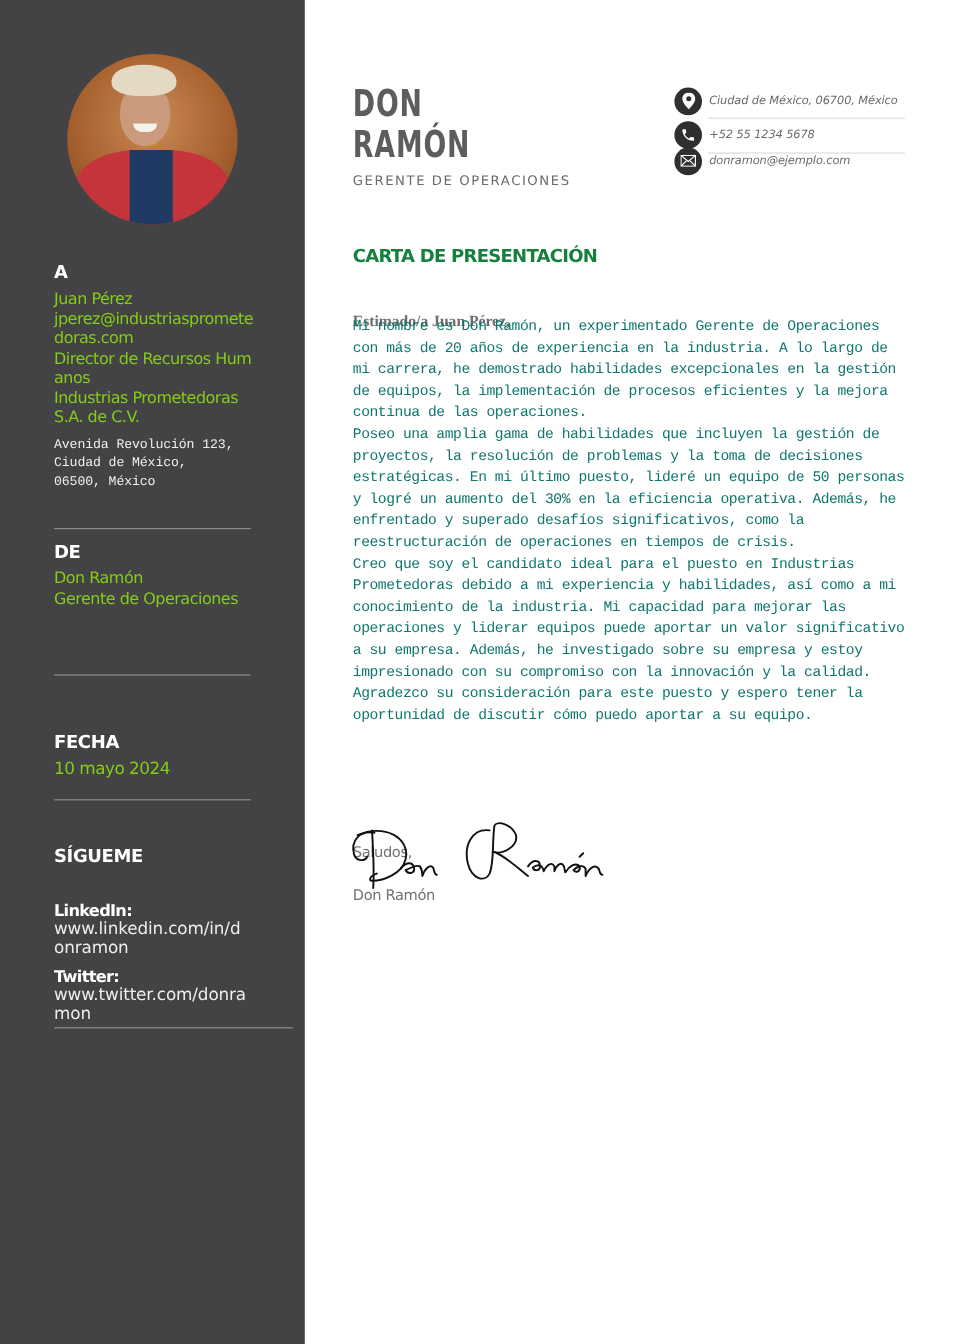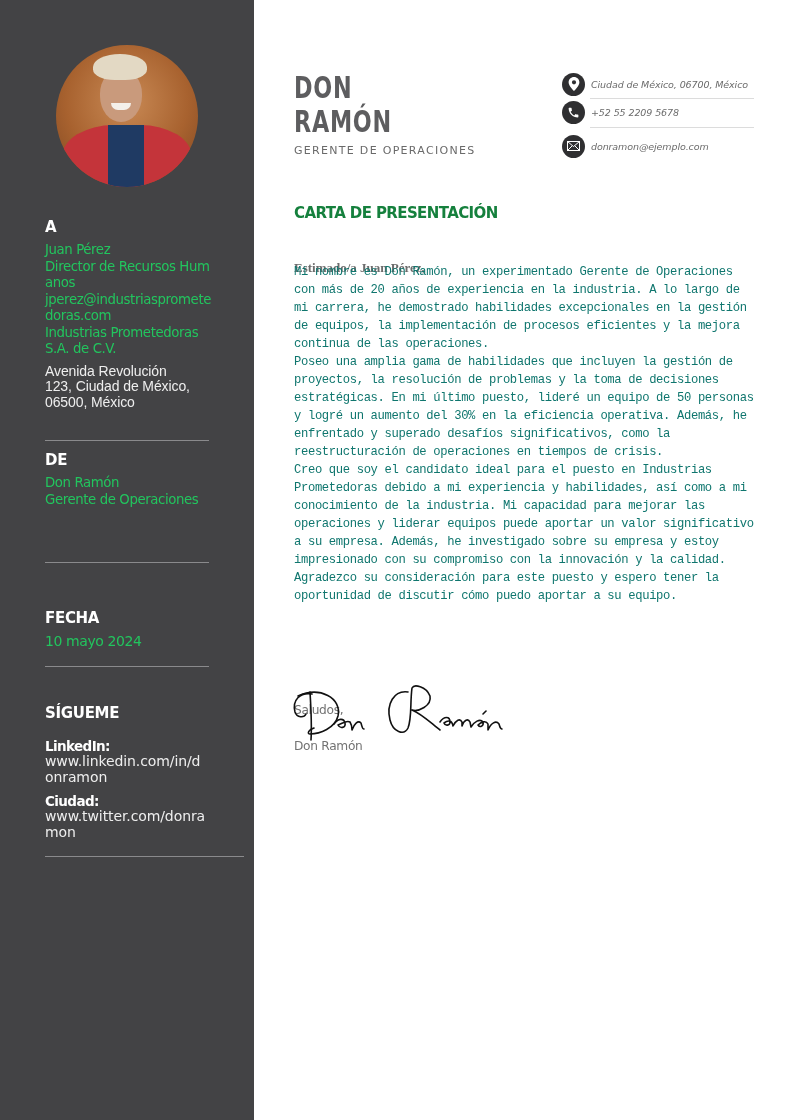--- a/index.html
+++ b/index.html
@@ -16,22 +16,22 @@
     background: radial-gradient(circle at 50% 40%, #c98a55 0%, #a8622f 55%, #7a4420 100%);
   }
   .photo .hat { position: absolute; left: 37px; top: 9px; width: 54px; height: 26px; border-radius: 50% 50% 40% 40%; background: #e3d9c4; }
   .photo .face { position: absolute; left: 44px; top: 25px; width: 42px; height: 52px; border-radius: 45% 45% 50% 50%; background: #c99a7c; }
   .photo .smile { position: absolute; left: 55px; top: 58px; width: 20px; height: 7px; border-radius: 0 0 10px 10px; background: #f4f0ea; }
   .photo .jacket { position: absolute; left: 6px; top: 80px; width: 130px; height: 80px; border-radius: 40% 40% 0 0; background: #c4343a; }
   .photo .shirt { position: absolute; left: 52px; top: 80px; width: 36px; height: 70px; background: #1f3a63; }
 
   .sb-section { position: absolute; left: 45px; width: 170px; }
   .sb-heading { font-family: "DejaVu Sans", sans-serif; font-weight: bold; font-size: 15px; color: #ffffff; letter-spacing: -0.3px; }
-  .sb-line { font-family: "DejaVu Sans", sans-serif; font-size: 13.3px; line-height: 16.5px; color: #22c55e; letter-spacing: -0.4px; word-break: break-all; }
-  .sb-small { font-family: Liberation Sans, sans-serif; font-size: 14px; line-height: 15.5px; color: #eeeeee; letter-spacing: -0.1px; }
+  .sb-line { font-family: "DejaVu Sans", sans-serif; font-size: 13.3px; line-height: 16.5px; color: #84cc16; letter-spacing: -0.4px; word-break: break-all; }
+  .sb-small { font-family: Liberation Mono, monospace; font-size: 11px; line-height: 15.5px; color: #eeeeee; letter-spacing: -0.1px; }
   .sb-divider { position: absolute; left: 45px; height: 1px; background: #8a8a8c; }
   .sb-sub { font-family: "DejaVu Sans", sans-serif; font-weight: bold; font-size: 13.5px; color: #ffffff; letter-spacing: -0.6px; }
   .sb-url { font-family: "DejaVu Sans", sans-serif; font-size: 14px; line-height: 15.5px; color: #eeeeee; word-break: break-all; letter-spacing: -0.1px; }
 
   .name { position: absolute; left: 294px; top: 70px; font-family: "DejaVu Sans", sans-serif; font-weight: bold; font-size: 31px; line-height: 34px; color: #5d5d5f; letter-spacing: 1px; transform: scaleX(0.72); transform-origin: left top; }
   .role { position: absolute; left: 294px; top: 144px; font-family: "DejaVu Sans", sans-serif; font-size: 11px; color: #6a6a6a; letter-spacing: 1.3px; }
 
   .contact { position: absolute; left: 562px; width: 192px; height: 28px; display: flex; align-items: center; font-style: italic; }
   .contact .ic { width: 23px; height: 23px; border-radius: 50%; background: #2f2f31; display: flex; align-items: center; justify-content: center; flex-shrink: 0; }
   .contact .txt { margin-left: 6px; font-family: "DejaVu Sans", sans-serif; font-size: 9.5px; color: #6b6b6b; letter-spacing: -0.1px; white-space: nowrap; }
@@ -54,22 +54,22 @@
     <div class="shirt"></div>
     <div class="face"></div>
     <div class="smile"></div>
     <div class="hat"></div>
   </div>
 
   <div class="sb-section" style="top:218px;">
     <div class="sb-heading">A</div>
     <div style="margin-top:6px;">
       <div class="sb-line">Juan Pérez</div>
+      <div class="sb-line">jperez@industriasprometedoras.com</div>
       <div class="sb-line">Director de Recursos Humanos</div>
-      <div class="sb-line">jperez@industriasprometedoras.com</div>
       <div class="sb-line" style="word-break:normal;">Industrias Prometedoras S.A. de C.V.</div>
     </div>
     <div class="sb-small" style="margin-top:6px; width:150px;">Avenida Revolución 123, Ciudad de México, 06500, México</div>
   </div>
   <div class="sb-divider" style="top:440px; width:164px;"></div>
 
   <div class="sb-section" style="top:451px;">
     <div class="sb-heading">DE</div>
     <div style="margin-top:6px;">
       <div class="sb-line">Don Ramón</div>
@@ -79,26 +79,26 @@
   <div class="sb-divider" style="top:562px; width:164px;"></div>
 
   <div class="sb-section" style="top:609px;">
     <div class="sb-heading">FECHA</div>
     <div class="sb-line" style="margin-top:6px; font-size:14px;">10 mayo 2024</div>
   </div>
   <div class="sb-divider" style="top:666px; width:164px;"></div>
 
   <div class="sb-section" style="top:704px;">
     <div class="sb-heading">SÍGUEME</div>
-    <div style="margin-top:16px;">
+    <div style="margin-top:29px;">
       <div class="sb-sub">LinkedIn:</div>
       <div class="sb-url" style="width:160px;">www.linkedin.com/in/donramon</div>
     </div>
     <div style="margin-top:8px;">
-      <div class="sb-sub">Ciudad:</div>
+      <div class="sb-sub">Twitter:</div>
       <div class="sb-url">www.twitter.com/donramon</div>
     </div>
   </div>
   <div class="sb-divider" style="top:856px; width:199px;"></div>
 </aside>
 
 <div class="name">
   <div>DON</div>
   <div>RAMÓN</div>
 </div>
@@ -113,25 +113,25 @@
   <span class="txt">Ciudad de México, 06700, México</span>
 </div>
 <div class="c-div" style="top:98px;"></div>
 
 <div class="contact" style="top:98px;">
   <span class="ic">
     <svg width="13" height="13" viewBox="0 0 24 24">
         <path d="M6.6 10.8c1.4 2.8 3.8 5.1 6.6 6.6l2.2-2.2c.3-.3.7-.4 1-.2 1.1.4 2.3.6 3.6.6.6 0 1 .4 1 1V20c0 .6-.4 1-1 1C10.6 21 3 13.4 3 4c0-.6.4-1 1-1h3.5c.6 0 1 .4 1 1 0 1.3.2 2.5.6 3.6.1.3 0 .7-.2 1l-2.3 2.2z" fill="#fff"></path>
       </svg>
   </span>
-  <span class="txt">+52 55 2209 5678</span>
+  <span class="txt">+52 55 1234 5678</span>
 </div>
 <div class="c-div" style="top:127px;"></div>
 
-<div class="contact" style="top:132px;">
+<div class="contact" style="top:120px;">
   <span class="ic">
     <svg width="13" height="10" viewBox="0 0 13 10">
         <rect x="0.5" y="0.5" width="12" height="9" fill="none" stroke="#fff" stroke-width="1"></rect>
         <path d="M0.5 0.5 L6.5 5.5 L12.5 0.5 M0.5 9.5 L5 5 M12.5 9.5 L8 5" fill="none" stroke="#fff" stroke-width="1"></path>
       </svg>
   </span>
   <span class="txt">donramon@ejemplo.com</span>
 </div>
 
 <div class="doc-title">CARTA DE PRESENTACIÓN</div>

